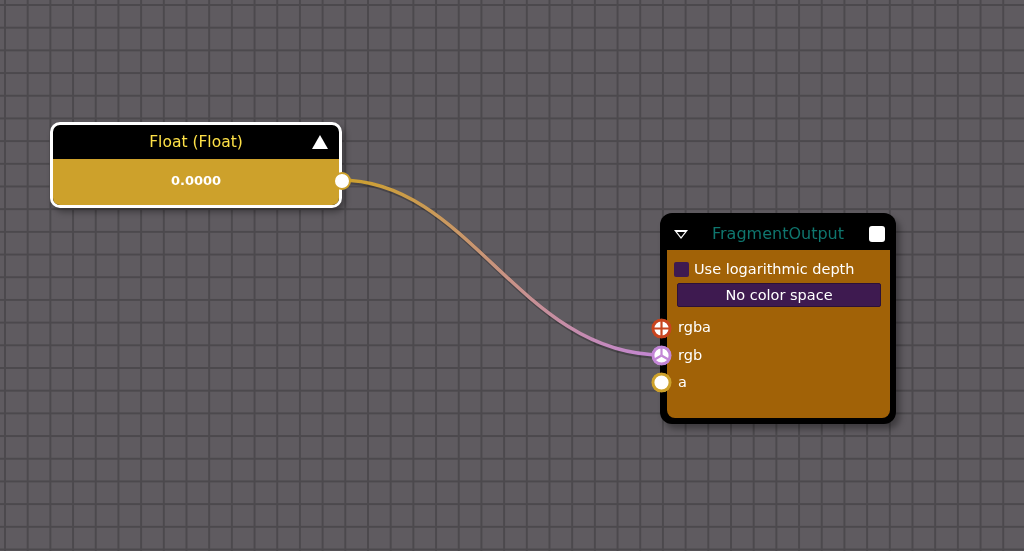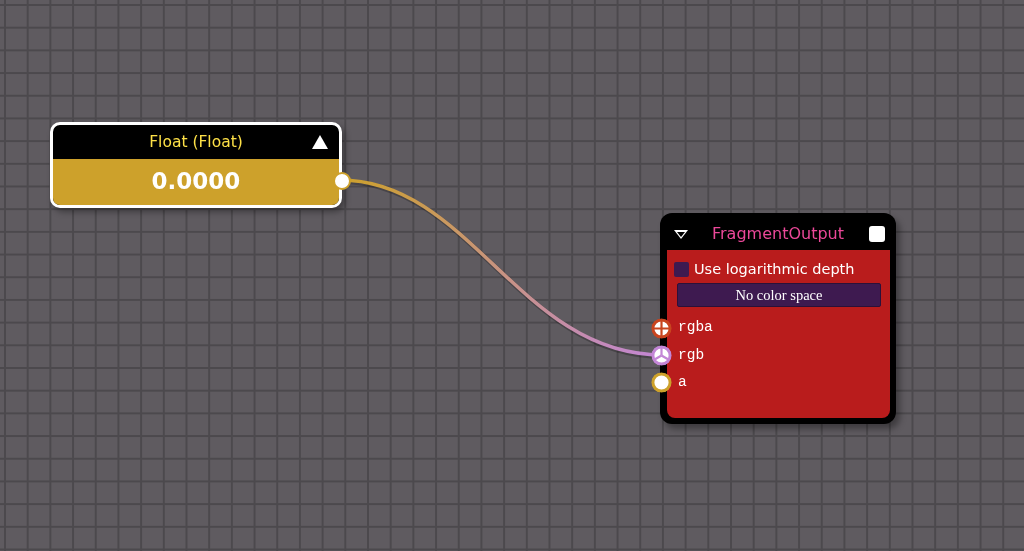--- a/index.html
+++ b/index.html
@@ -28,63 +28,63 @@
     border-radius:7px 7px 0 0;
   }
   .float-node .collapse {
     position:absolute; right:11px; top:10px; width:0; height:0;
     border-left:8.5px solid transparent; border-right:8.5px solid transparent;
     border-bottom:14px solid #fff; cursor:pointer;
   }
   .float-node .body {
     position:absolute; left:0; right:0; top:34px; bottom:0;
     background:#cda12b; border-radius:0 0 7px 7px;
-    color:#fff; font-weight:bold; font-size:23px; text-align:center; line-height:44px;
+    color:#fff; font-weight:bold; font-size:13px; text-align:center; line-height:44px;
   }
   .out-port {
     position:absolute; left:280px; top:47px; width:14px; height:14px;
     border-radius:50%; background:#fff; border:2.5px solid #cda12b;
   }
 
   
   .frag-node {
     position:absolute; left:660px; top:213px; width:236px; height:211px;
     box-sizing:border-box; background:#000; border-radius:12px;
     box-shadow:4px 5px 6px rgba(0,0,0,0.35);
   }
   .frag-node .hdr {
     position:absolute; left:0; top:0; right:0; height:37px;
-    color:#ec4899; font-size:16px; line-height:42px; text-align:center;
+    color:#0f766e; font-size:16px; line-height:42px; text-align:center;
   }
   .frag-node .tri {
     position:absolute; left:14px; top:17px; width:0; height:0;
     border-left:7px solid transparent; border-right:7px solid transparent;
     border-top:9px solid #fff; cursor:pointer;
   }
   .frag-node .tri::after {
     content:""; position:absolute; left:-4.5px; top:-7.5px;
     border-left:4.5px solid transparent; border-right:4.5px solid transparent;
     border-top:5.5px solid #000;
   }
   .frag-node .sq {
     position:absolute; right:11px; top:13px; width:16px; height:16px;
     background:#fff; border-radius:3px; cursor:pointer;
   }
   .frag-node .body {
     position:absolute; left:7px; right:6px; top:37px; bottom:6px;
-    background:#b91c1c; border-radius:0 0 8px 8px;
+    background:#a16207; border-radius:0 0 8px 8px;
   }
   .cb-row { position:absolute; left:7px; top:10px; height:18px; display:flex; align-items:center; color:#fff; font-size:14.5px; }
   .checkbox { width:15px; height:15px; background:#3e1a50; border-radius:2px; margin-right:5px; cursor:pointer; }
   .select {
     position:absolute; left:10px; right:9px; top:33px; height:24px;
     background:#3e1a50; border:1px solid #2c1139; border-radius:2px; box-sizing:border-box;
-    color:#fff; font-size:14.5px; text-align:center; line-height:22px; cursor:pointer;font-family:Liberation Serif, serif;
+    color:#fff; font-size:14.5px; text-align:center; line-height:22px; cursor:pointer;
   }
-  .in-label { position:absolute; left:11px; color:#fff; font-size:14.5px; line-height:18px;font-family:Liberation Mono, monospace; }
+  .in-label { position:absolute; left:11px; color:#fff; font-size:14.5px; line-height:18px; }
   .in-port {
     position:absolute; left:-9px; width:16px; height:16px; border-radius:50%;
     border:2.5px solid; box-sizing:content-box;
   }
 </style>
 </head>
 <body>
 
 <div id="canvas">
 

